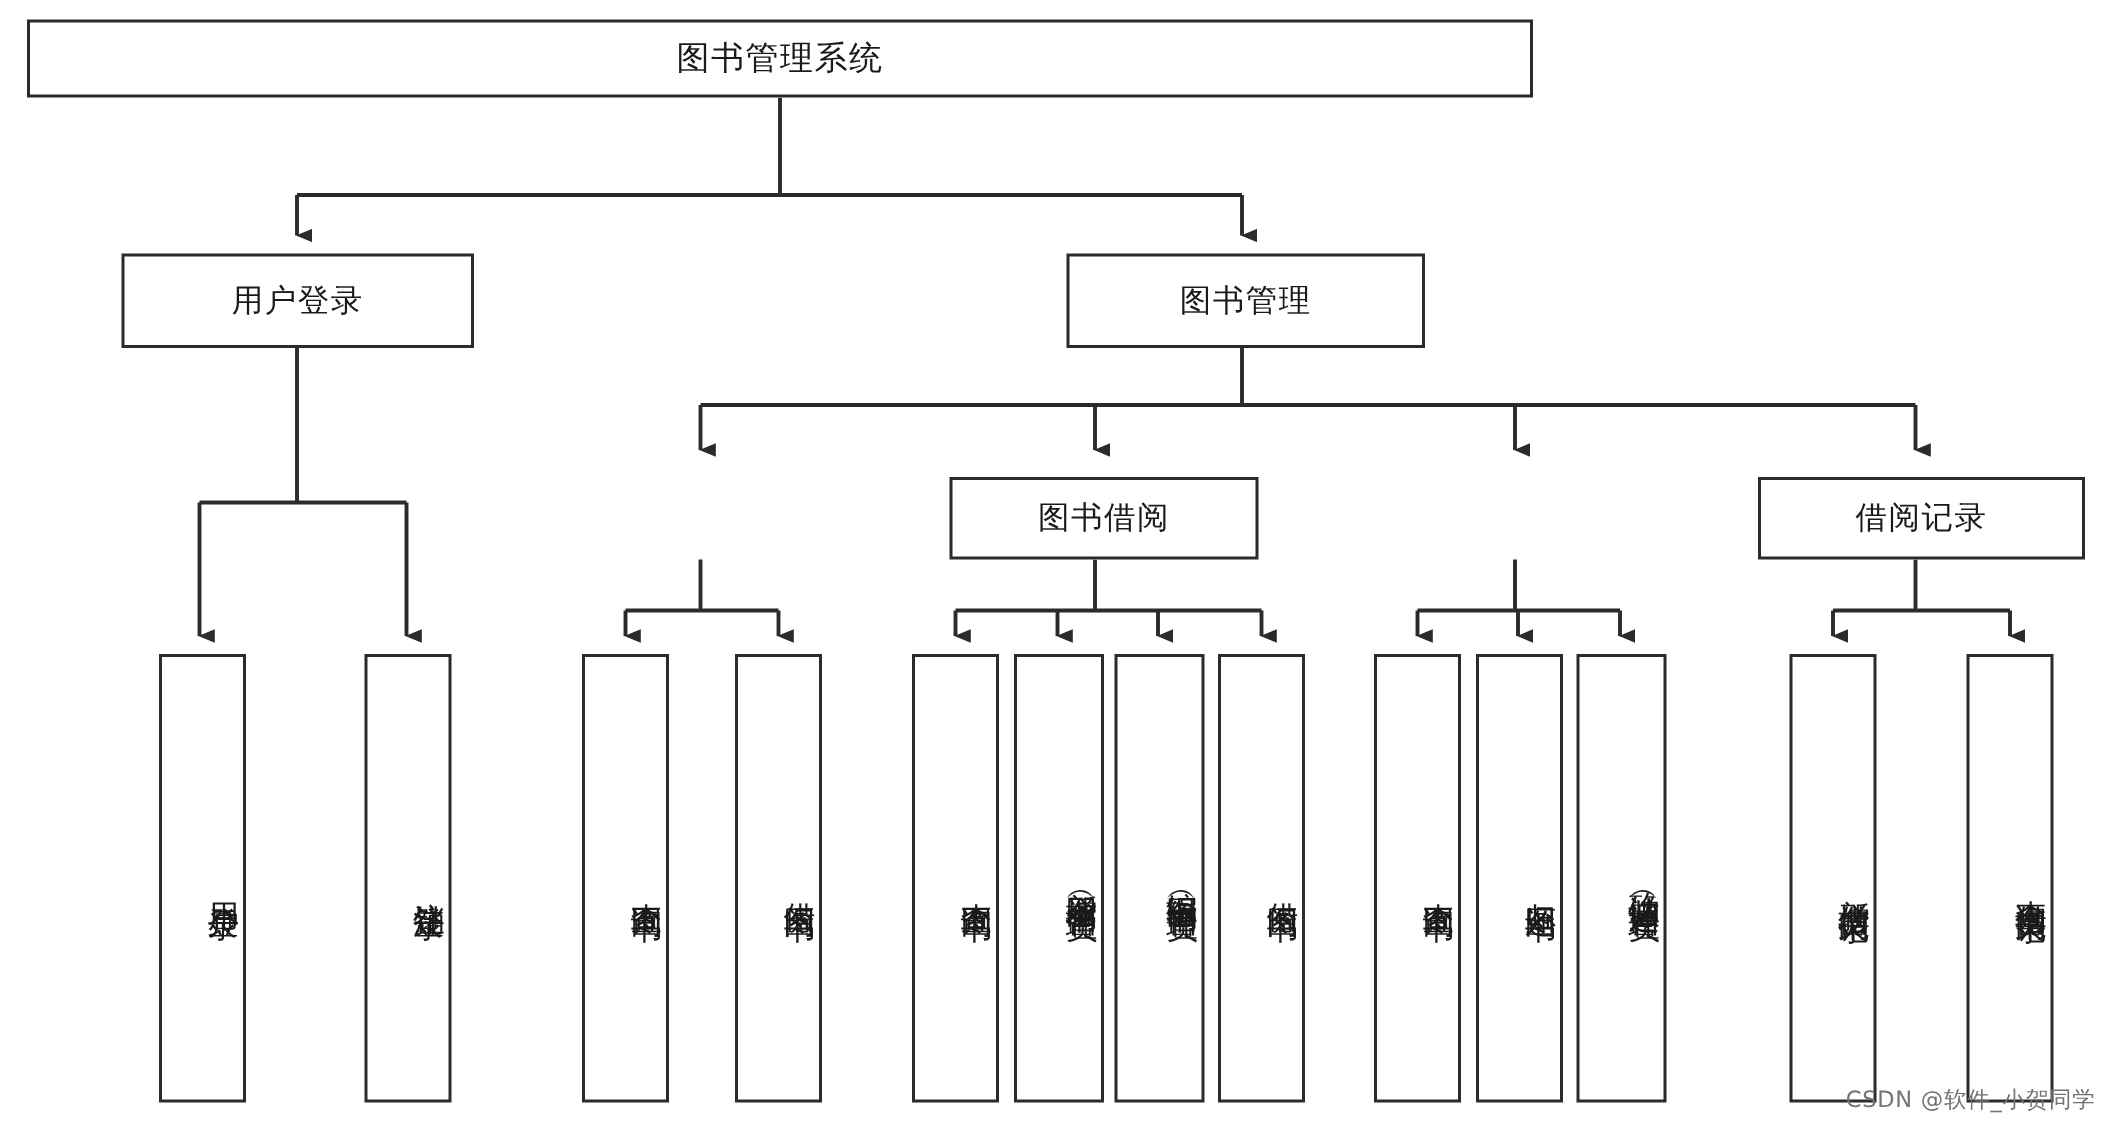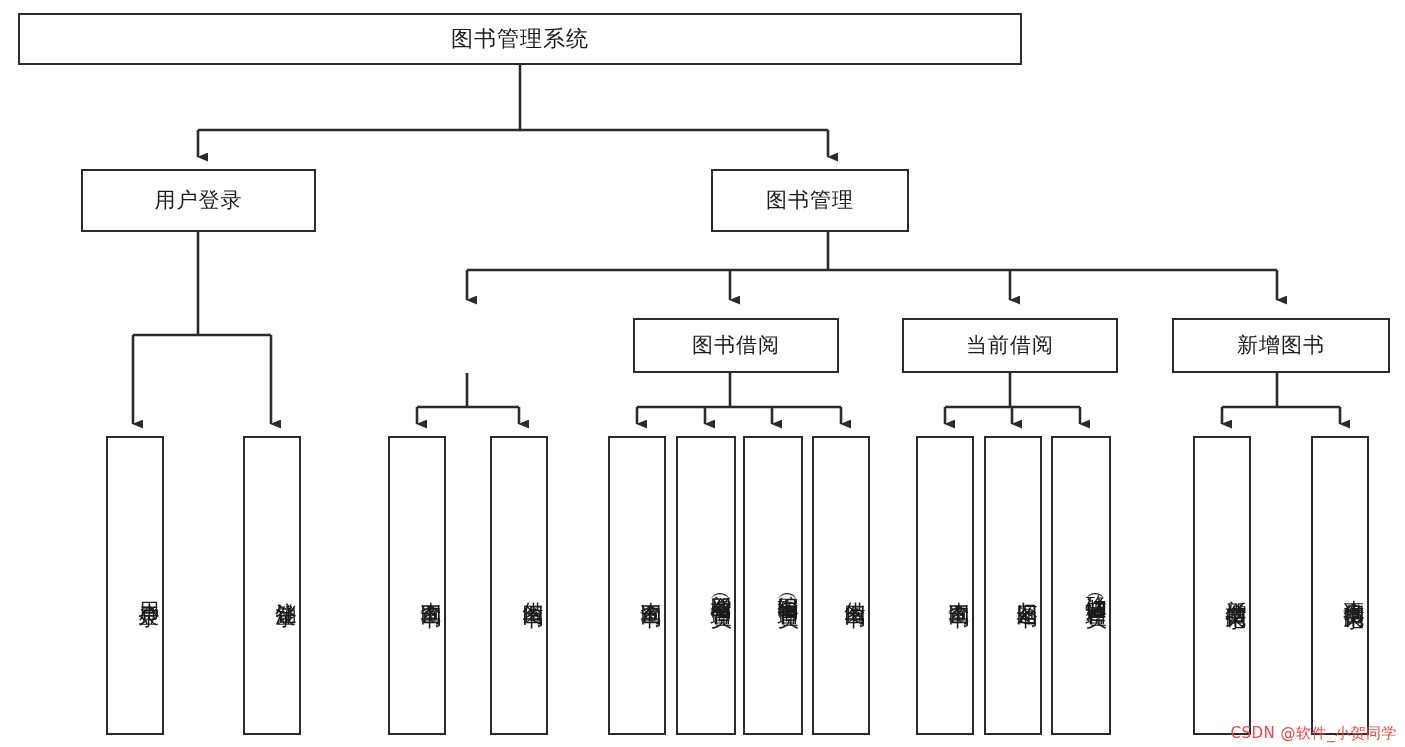--- a/index.html
+++ b/index.html
@@ -62,21 +62,21 @@
     white-space: pre;
   }
   .node-v .label {
     white-space: normal;
   }
   #watermark {
     position: absolute;
     right: 8px;
     bottom: 4px;
     font-size: 15px;
-    color: #ef4444;
+    color: #737373;
     letter-spacing: 0.5px;
     white-space: nowrap;
     user-select: none;
   }
 </style>
 </head>
 <body>
 
 <div id="diagram-root">
 
@@ -133,32 +133,29 @@
     </g>
   </svg>
 
   <div class="node node-root" style="left:18px; top:13px; width:1004px; height:52px;">
     <span class="label">图书管理系统</span>
   </div>
 
   <div class="node node-h" style="left:81px; top:169px; width:235px; height:63px;">
     <span class="label">用户登录</span>
   </div>
-  <div class="node node-h" style="left:711px; top:169px; width:198px; height:63px;">
+  <div class="node node-h" style="left:711px; top:169px; width:239px; height:63px;">
     <span class="label">图书管理</span>
   </div>
 
   <div class="node node-h" style="left:633px; top:318px; width:206px; height:55px;text-align:center;">
     <span class="label">图书借阅</span>
   </div>
-  <div class="node node-h" style="left:902px; top:318px; width:216px; height:55px;">
-    <span class="label">当前借阅</span>
-  </div>
   <div class="node node-h" style="left:1172px; top:318px; width:218px; height:55px;">
-    <span class="label">新增图书</span>
+    <span class="label">借阅记录</span>
   </div>
 
   <div class="node node-v" style="left:106px; top:436px; width:58px; height:299px;">
     <span class="label">用户登录</span>
   </div>
   <div class="node node-v" style="left:243px; top:436px; width:58px; height:299px;">
     <span class="label">注销登录</span>
   </div>
 
   <div class="node node-v" style="left:388px; top:436px; width:58px; height:299px;">

